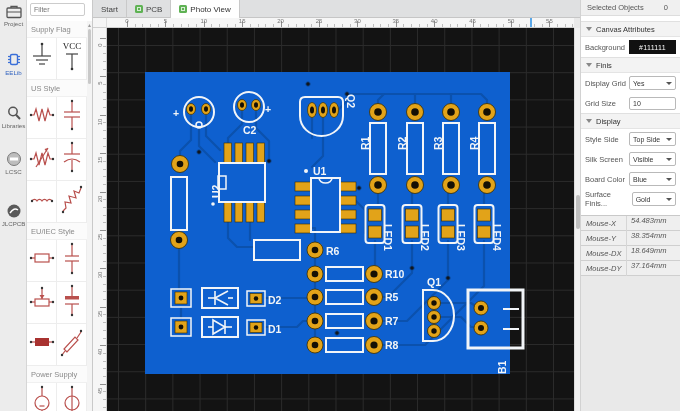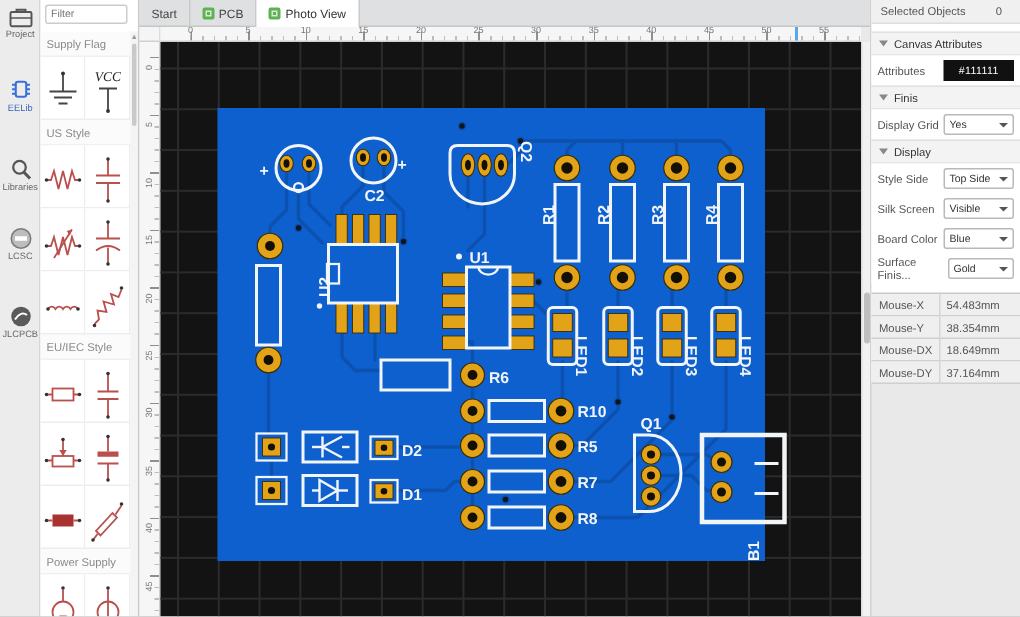--- a/index.html
+++ b/index.html
@@ -12,21 +12,21 @@
   .tool svg{display:block;margin:0 auto;}
   .tlabel{display:block;font-size:6.5px;color:#666;margin-top:1px;transform:scale(.95);}
   .tool.active .tlabel{color:#3465c0;}
 
   
   .libpanel{position:absolute;left:27px;top:0;width:66px;height:411px;background:#fff;border-right:1px solid #c9c9c9;overflow:hidden;}
   .filter{position:absolute;left:3px;top:3px;width:55px;height:13px;font-size:7px;border:1px solid #ccc;border-radius:2px;padding:0 3px;color:#444;font-family:"Liberation Sans",sans-serif;}
   .libbody{position:absolute;left:0;top:21px;width:61px;}
   .lsection{font-size:7.5px;color:#8a8a8a;padding:4px 0 3px 4px;background:#fbfbfb;border-bottom:1px solid #f0f0f0;}
   .cellgrid{display:grid;grid-template-columns:30px 30px;}
-  .cell{width:30px;height:42px;border:1px solid #ededed;border-left:none;border-top:none;display:flex;align-items:flex-end;justify-content:center;background:#fff;cursor:pointer;font-style:italic;}
+  .cell{width:30px;height:42px;border:1px solid #ededed;border-left:none;border-top:none;display:flex;align-items:flex-start;justify-content:center;background:#fff;cursor:pointer;}
   .libscroll{position:absolute;right:0;top:21px;width:5px;height:390px;background:#f4f4f4;}
   .libscroll .thumb{position:absolute;top:8px;left:1px;width:3px;height:55px;background:#c9c9c9;border-radius:2px;}
   .scrollarrow{position:absolute;top:1px;left:0;width:5px;text-align:center;font-size:5px;color:#999;}
 
   
   .tabbar{position:absolute;left:93px;top:0;width:487px;height:18px;background:#dfe0e1;border-bottom:1px solid #c6c6c6;display:flex;}
   .tab{height:18px;display:flex;align-items:center;gap:3px;padding:0 8px;border-right:1px solid #c9c9c9;font-size:8px;color:#444;cursor:pointer;white-space:nowrap;}
   .tab.active{background:#fff;color:#333;}
   .ticon{width:8px;height:8px;border-radius:1.5px;position:relative;flex:0 0 auto;}
   .ticon.blue{background:#4b79cf;}
@@ -68,21 +68,21 @@
   .gap{height:5px;}
   .sech{display:flex;align-items:center;gap:4px;height:16px;padding:0 5px;color:#333;background:#f3f3f3;border-top:1px solid #e0e0e0;border-bottom:1px solid #e4e4e4;cursor:pointer;}
   .caret{width:0;height:0;border-left:3px solid transparent;border-right:3px solid transparent;border-top:4px solid #888;flex:0 0 auto;}
   .prow{display:flex;align-items:center;justify-content:space-between;height:20px;padding:0 4px;background:#fff;}
   .plabel{color:#555;}
   .sel{width:47px;height:14px;border:1px solid #b9b9b9;border-radius:2px;background:#fff;display:flex;align-items:center;justify-content:space-between;padding:0 3px;font-size:7px;color:#333;cursor:pointer;}
   .arr{width:0;height:0;border-left:3px solid transparent;border-right:3px solid transparent;border-top:3.5px solid #555;}
   .ginput{width:47px;height:13px;border:1px solid #b9b9b9;border-radius:2px;font-size:7px;padding:0 3px;color:#333;font-family:"Liberation Sans",sans-serif;}
   .swatch{width:47px;height:14px;background:#111;color:#fff;font-size:7px;display:flex;align-items:center;justify-content:center;letter-spacing:.3px;cursor:pointer;}
   .mtable{margin-top:6px;border-top:1px solid #c9c9c9;}
-  .mrow{display:flex;height:15px;align-items:center;background:#efefef;border-bottom:1px solid #cfcfcf;}
+  .mrow{display:flex;height:15px;background:#efefef;border-bottom:1px solid #cfcfcf;font-style:italic;}
   .mrow .ml{width:46px;padding-left:5px;color:#555;border-right:1px solid #d6d6d6;height:15px;line-height:15px;}
   .mrow .mv{flex:1;padding-left:4px;color:#555;}
 
   .symred{stroke:#b9504d;fill:none;stroke-width:1.2;}
   .symblk{stroke:#444;fill:none;stroke-width:1.2;}
 </style>
 </head>
 <body>
 
 <div class="app">
@@ -645,33 +645,37 @@
       <div class="selrow">
         <span>Selected Objects</span>
         <span>0</span>
       </div>
       <div class="gap"></div>
       <div class="sech">
         <span class="caret"></span>
         <span>Canvas Attributes</span>
       </div>
       <div class="prow">
-        <span class="plabel">Attributes</span>
+        <span class="plabel">Background</span>
         <span class="swatch">#111111</span>
       </div>
       <div class="sech">
         <span class="caret"></span>
         <span>Finis</span>
       </div>
       <div class="prow">
         <span class="plabel">Display Grid</span>
         <span class="sel">
             <span>Yes</span>
             <span class="arr"></span>
           </span>
+      </div>
+      <div class="prow">
+        <span class="plabel">Grid Size</span>
+        <input class="ginput" value="10" style="">
       </div>
       <div class="sech">
         <span class="caret"></span>
         <span>Display</span>
       </div>
       <div class="prow">
         <span class="plabel">Style Side</span>
         <span class="sel">
             <span>Top Side</span>
             <span class="arr"></span>

